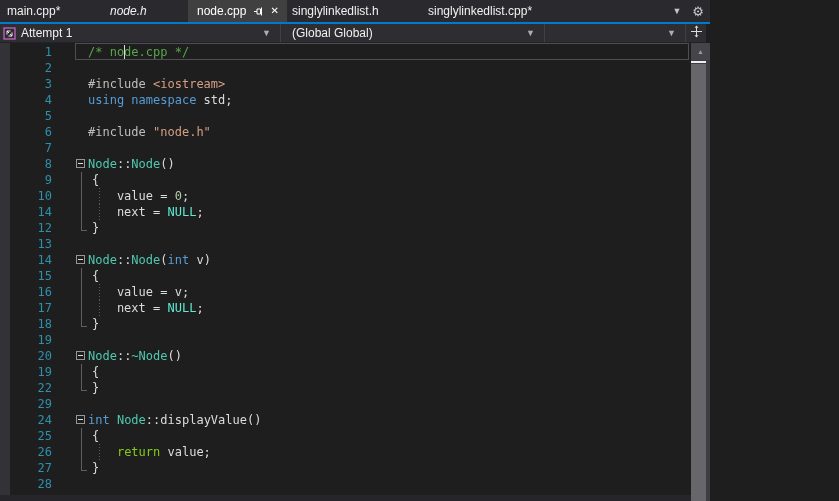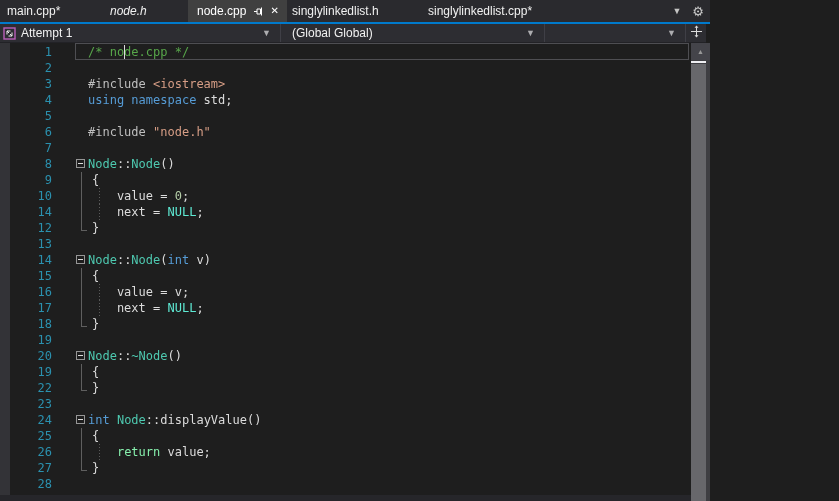--- a/index.html
+++ b/index.html
@@ -56,21 +56,21 @@
   .cursor{position:absolute;top:1px;width:1px;height:14px;background:#dcdcdc;}
 
   .s-comment{color:#57a64a;}
   .s-preprocessor{color:#bfbfbf;}
   .s-string{color:#d69d85;}
   .s-keyword{color:#569cd6;}
   .s-type{color:#4ec9b0;}
   .s-plain{color:#dcdcdc;}
   .s-number{color:#b5cea8;}
   .s-macro{color:#5eead4;}
-  .s-control{color:#86efac;}
+  .s-control{color:#84cc16;}
 
   
   .scrollbar{position:absolute;right:0;top:0;bottom:0;width:19px;background:#3e3e42;}
   .sb-btn{position:absolute;left:0;top:0;width:19px;height:17px;background:#44444a;
           display:flex;align-items:center;justify-content:center;color:#999999;font-size:7px;}
   .sb-marker{position:absolute;left:0;top:18px;width:15px;height:2px;background:#eeeef2;}
   .sb-thumb{position:absolute;left:0;top:21px;bottom:0;width:15px;background:#67676b;}
   .bottom-strip{position:absolute;left:0;right:19px;bottom:0;height:6px;background:#26262a;}
 </style>
 </head>
@@ -276,21 +276,21 @@
         </div>
         <div class="line">
           <span class="ln">22</span>
           <span class="ol">
             <span class="oll-v"></span>
             <span class="oll-h"></span>
           </span>
           <span class="code pad4"><span class="s-plain">}</span></span>
         </div>
         <div class="line">
-          <span class="ln">23</span>
+          <span class="ln">29</span>
           <span class="ol"></span>
           <span class="code"></span>
         </div>
         <div class="line">
           <span class="ln">24</span>
           <span class="ol">
             <span class="fold"></span>
           </span>
           <span class="code"><span class="s-keyword">int</span><span class="s-plain"> </span><span class="s-type">Node</span><span class="s-plain">::displayValue()</span></span>
         </div>

